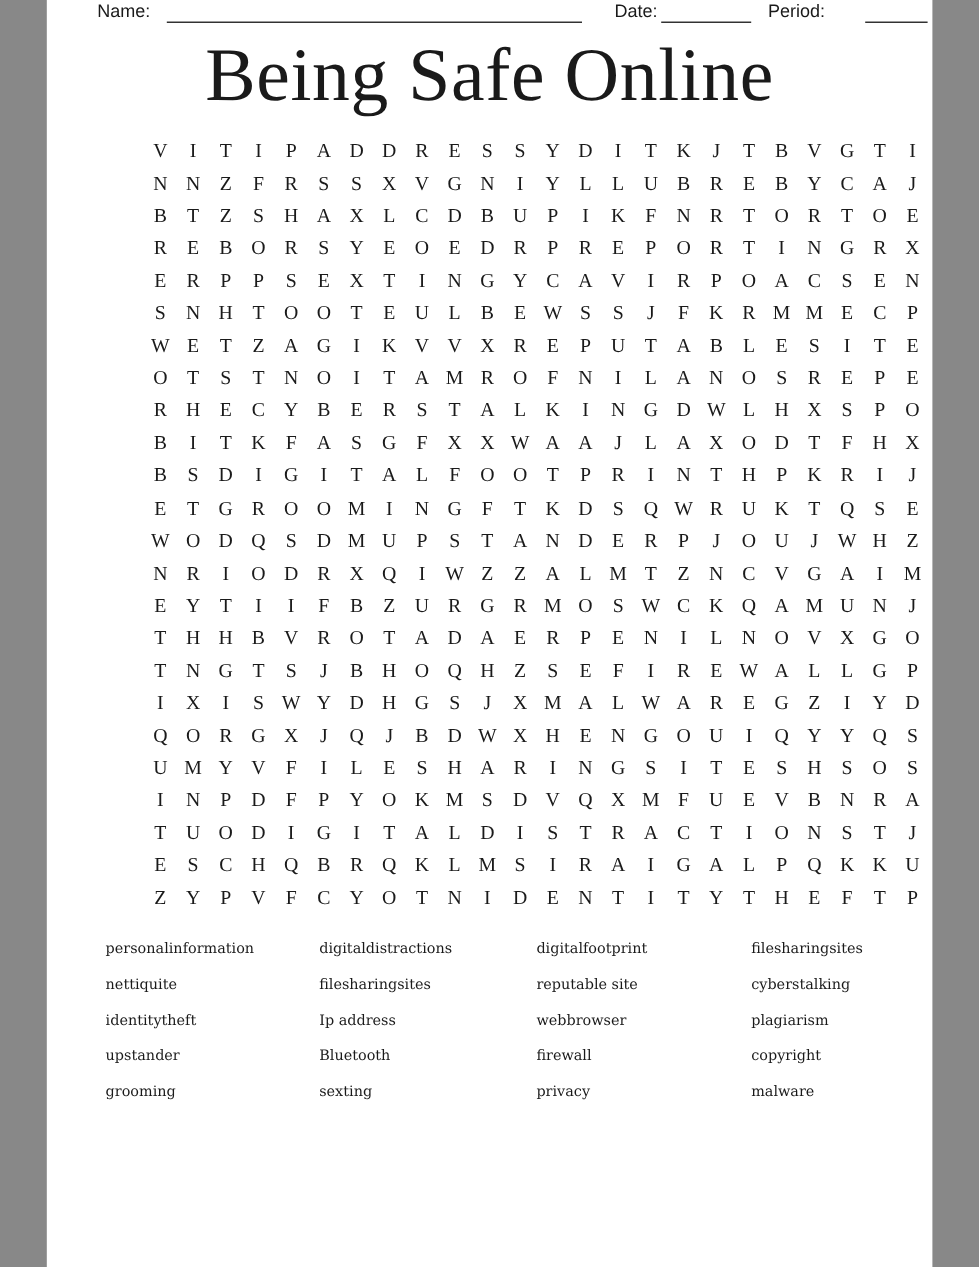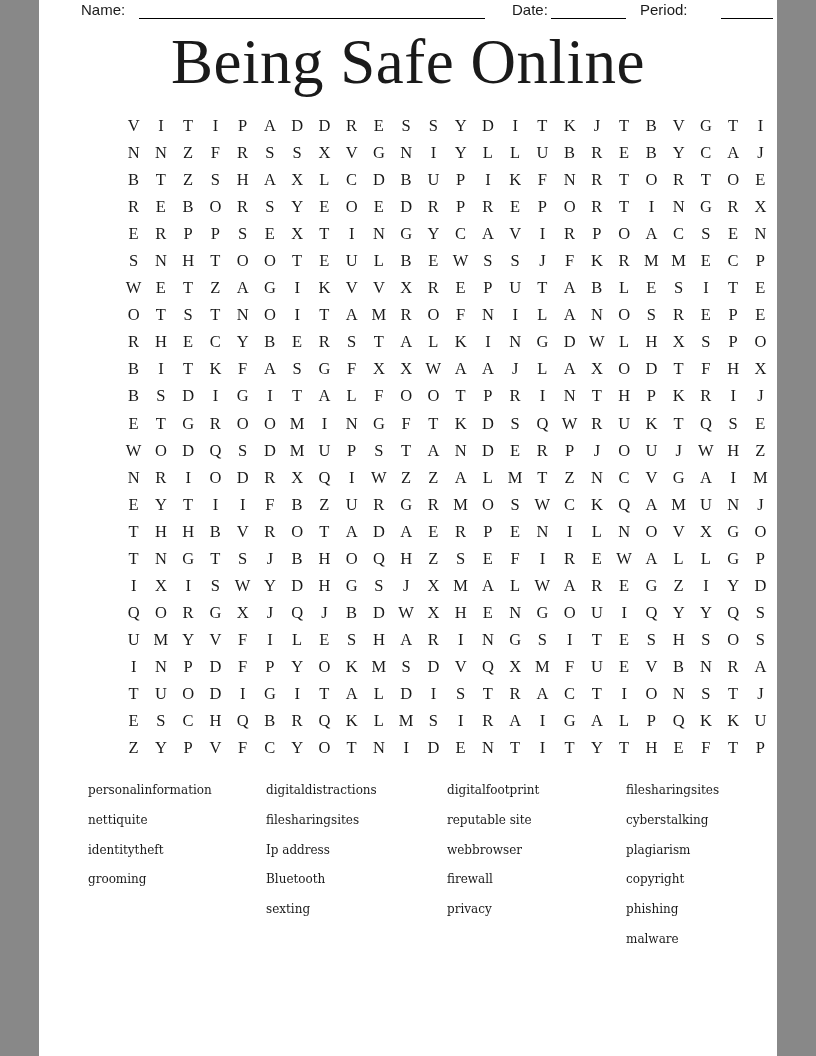--- a/index.html
+++ b/index.html
@@ -743,20 +743,21 @@
         <span class="grid-cell">T</span>
         <span class="grid-cell">P</span>
       </div>
     </div>
 
   <div class="word-list">
     <div class="word-col word-col-1">
         <div class="word">personalinformation</div>
         <div class="word">nettiquite</div>
         <div class="word">identitytheft</div>
+        <div class="word">upstander</div>
         <div class="word">grooming</div>
       </div>
     <div class="word-col word-col-2">
         <div class="word">digitaldistractions</div>
         <div class="word">filesharingsites</div>
         <div class="word">Ip address</div>
         <div class="word">Bluetooth</div>
         <div class="word">sexting</div>
       </div>
     <div class="word-col word-col-3">
@@ -764,18 +765,17 @@
         <div class="word">reputable site</div>
         <div class="word">webbrowser</div>
         <div class="word">firewall</div>
         <div class="word">privacy</div>
       </div>
     <div class="word-col word-col-4">
         <div class="word">filesharingsites</div>
         <div class="word">cyberstalking</div>
         <div class="word">plagiarism</div>
         <div class="word">copyright</div>
-        <div class="word">phishing</div>
         <div class="word">malware</div>
       </div>
   </div>
 
 </div>
 
 </body></html>

